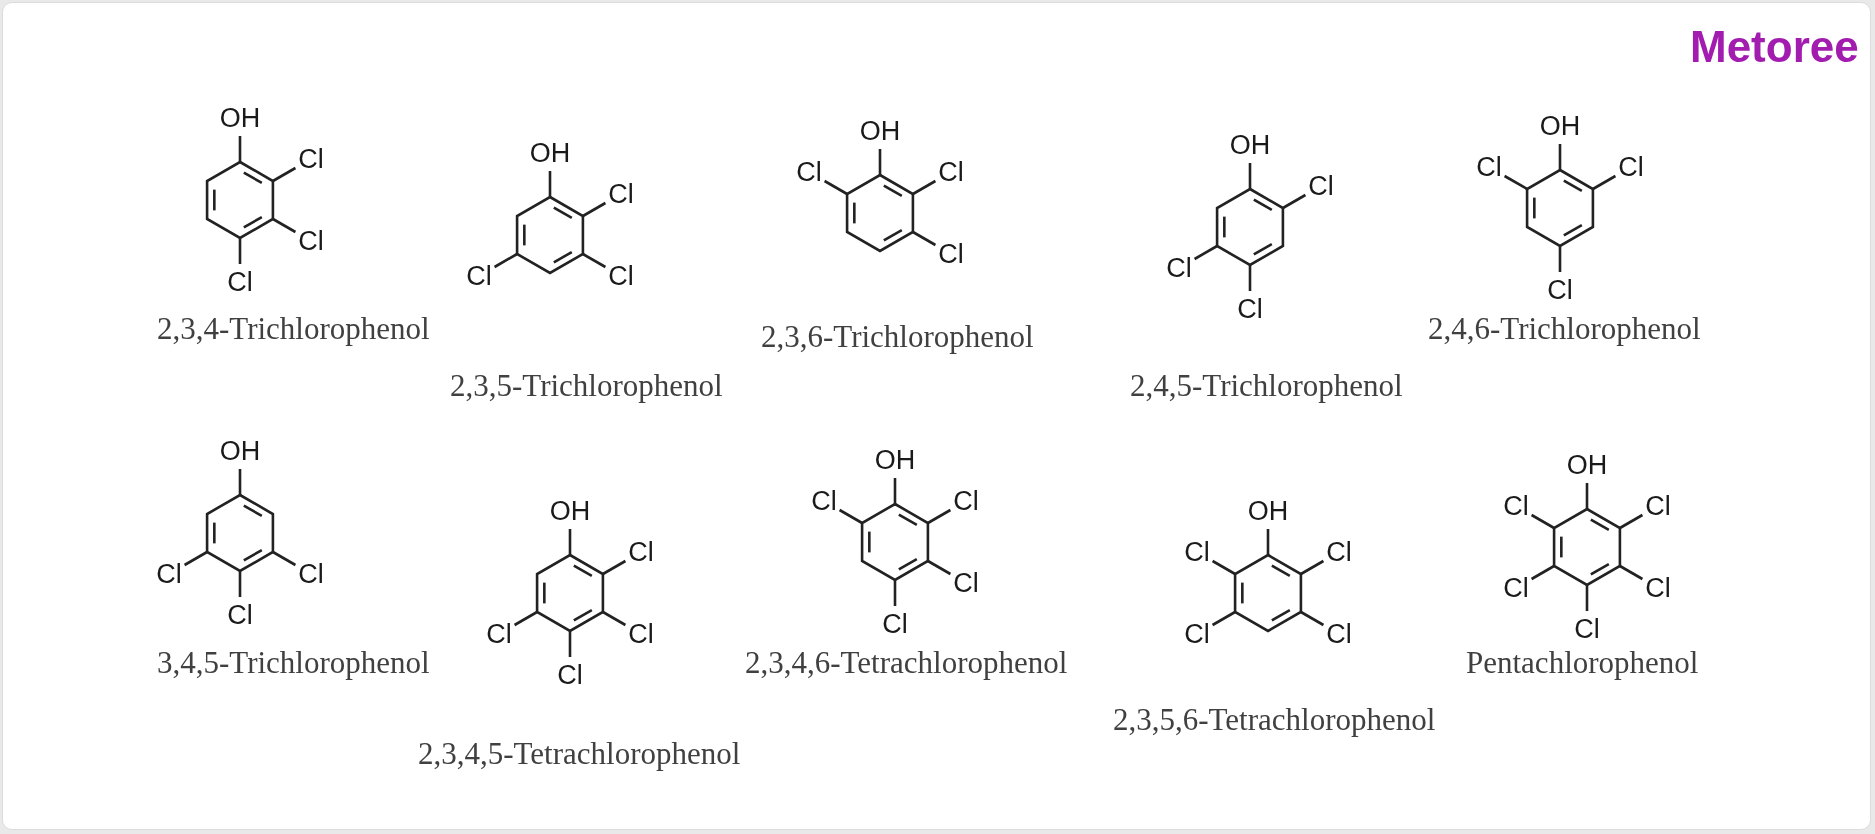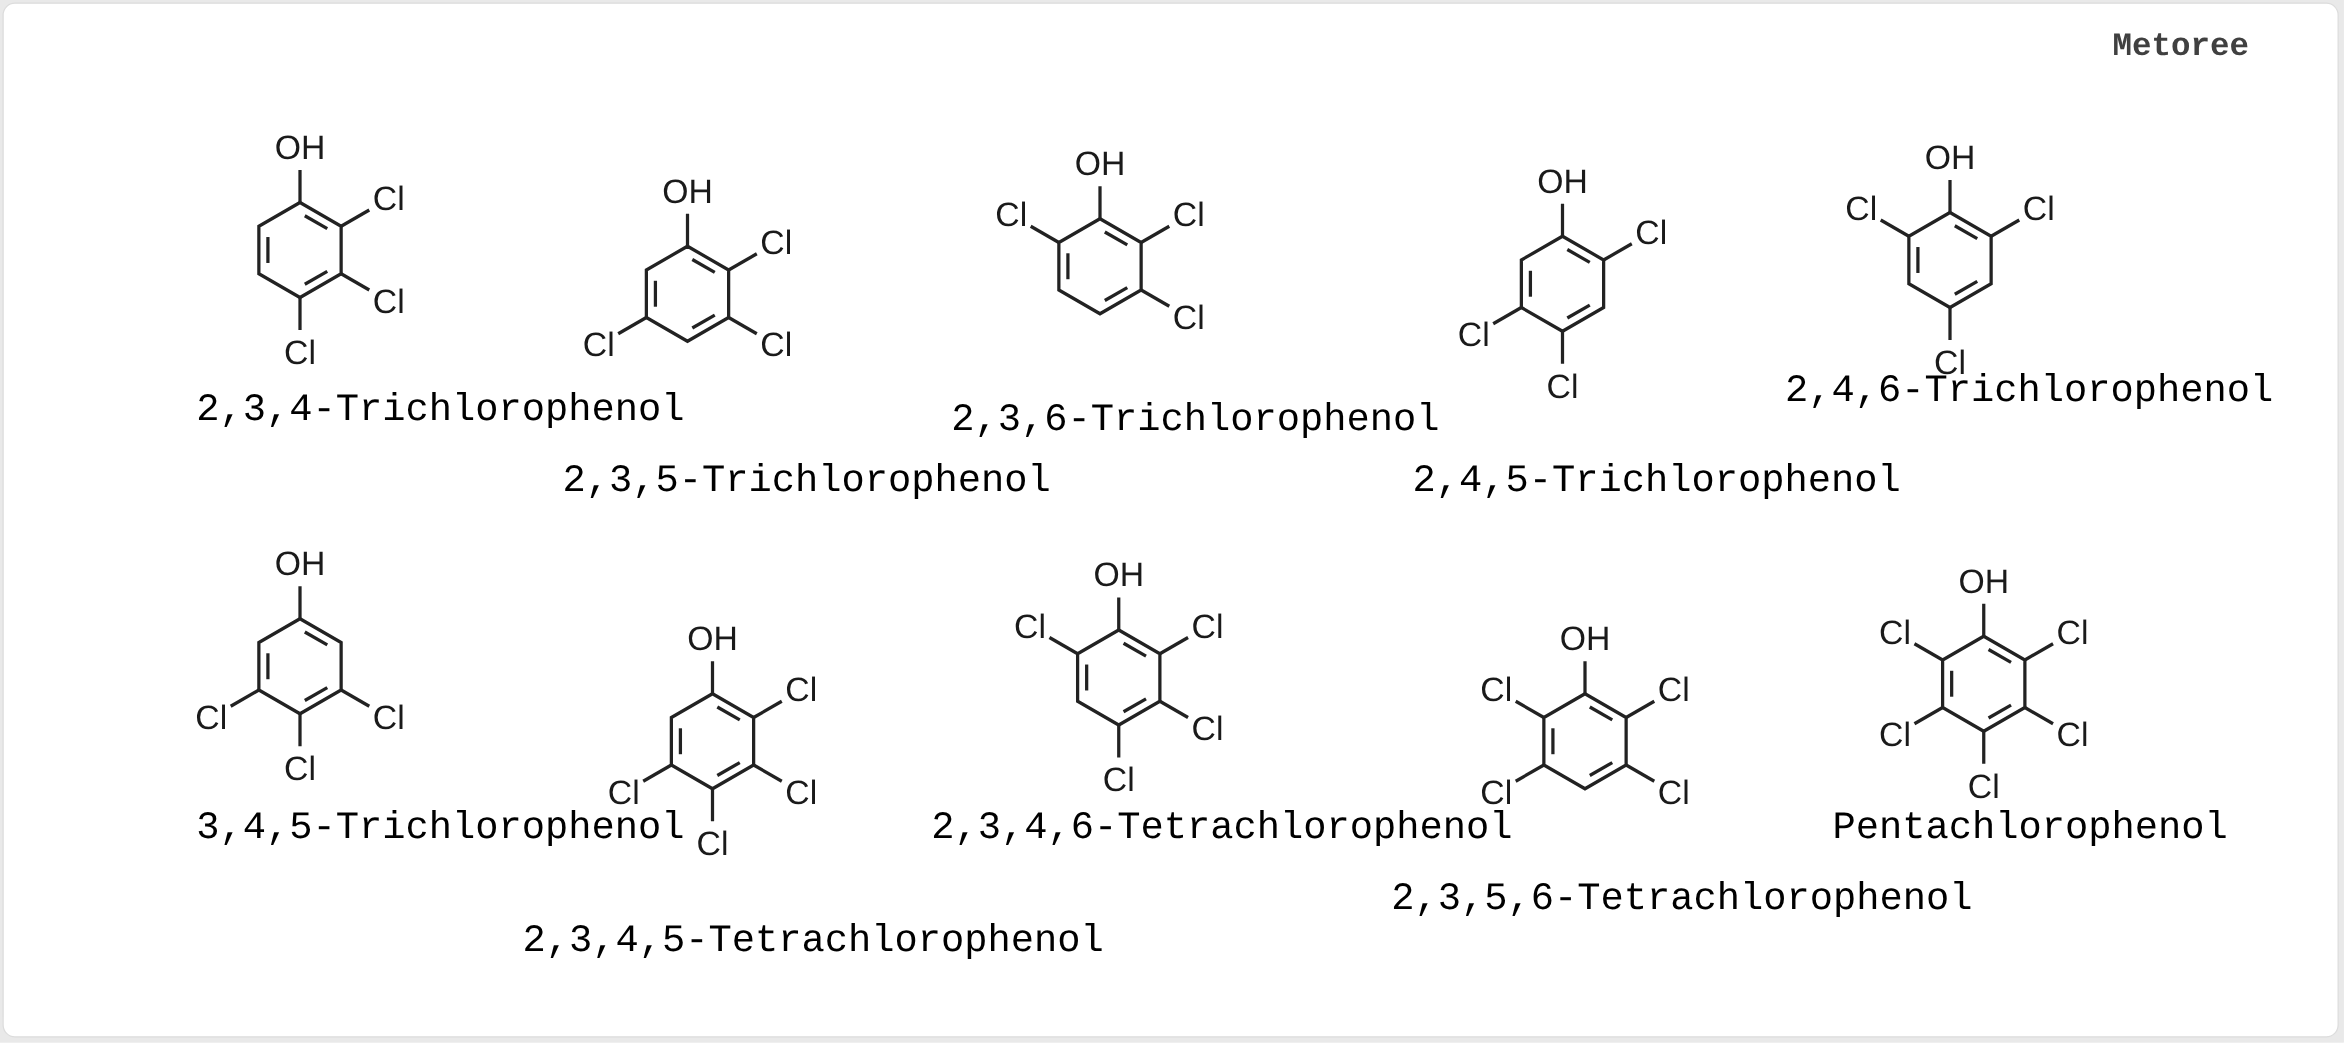--- a/index.html
+++ b/index.html
@@ -1,22 +1,22 @@
 <!DOCTYPE html>
 <html><head>
 <meta charset="utf-8">
 <style>
   html,body{margin:0;padding:0;background:#e9e9e9;}
   body{width:1875px;height:834px;position:relative;overflow:hidden;font-family:"Liberation Sans",sans-serif;}
   .frame{position:absolute;left:2px;top:2px;width:1869px;height:828px;background:#fff;border:1px solid #dcdcdc;border-radius:10px;box-sizing:border-box;}
-  .watermark{position:absolute;left:1690px;top:22px;font-family:Liberation Mono, monospace;font-weight:bold;font-size:26px;color:#404040;letter-spacing:0px;}
+  .watermark{position:absolute;left:1690px;top:22px;font-family:Liberation Sans, sans-serif;font-weight:bold;font-size:44px;color:#a21caf;letter-spacing:0px;}
   .mol{position:absolute;}
   .mol svg{display:block;overflow:visible;}
   .mol svg text{font-family:"Liberation Sans",sans-serif;font-size:27px;fill:#1a1a1a;}
-  .label{position:absolute;font-family:Liberation Mono, monospace;font-size:31px;color:#000000;white-space:nowrap;}
+  .label{position:absolute;font-family:Liberation Serif, serif;font-size:31px;color:#404040;white-space:nowrap;}
 </style>
 </head>
 <body>
 
 <div class="frame"></div>
 <div class="watermark">Metoree</div>
 
 <div class="mol" style="left:150px;top:95px;">
     <svg width="190" height="200">
       <g stroke="#222" stroke-width="2.6" fill="none">
@@ -205,18 +205,18 @@
       <text x="18.98591688967602" y="155" text-anchor="middle">Cl</text>
       <line x1="57.09103465619133" y1="86" x2="34.57437415779593" y2="73" stroke="#222" stroke-width="2.6"></line>
       <text x="18.985916889676034" y="73" text-anchor="middle">Cl</text>
     </svg>
   </div>
 
 <div class="label" style="left:157px;top:311px;">2,3,4-Trichlorophenol</div>
 <div class="label" style="left:450px;top:368px;">2,3,5-Trichlorophenol</div>
 <div class="label" style="left:761px;top:319px;">2,3,6-Trichlorophenol</div>
 <div class="label" style="left:1130px;top:368px;">2,4,5-Trichlorophenol</div>
-<div class="label" style="left:1428px;top:296px;">2,4,6-Trichlorophenol</div>
+<div class="label" style="left:1428px;top:311px;">2,4,6-Trichlorophenol</div>
 <div class="label" style="left:157px;top:645px;">3,4,5-Trichlorophenol</div>
 <div class="label" style="left:418px;top:736px;">2,3,4,5-Tetrachlorophenol</div>
 <div class="label" style="left:745px;top:645px;">2,3,4,6-Tetrachlorophenol</div>
 <div class="label" style="left:1113px;top:702px;">2,3,5,6-Tetrachlorophenol</div>
 <div class="label" style="left:1466px;top:645px;">Pentachlorophenol</div>
 
 </body></html>

